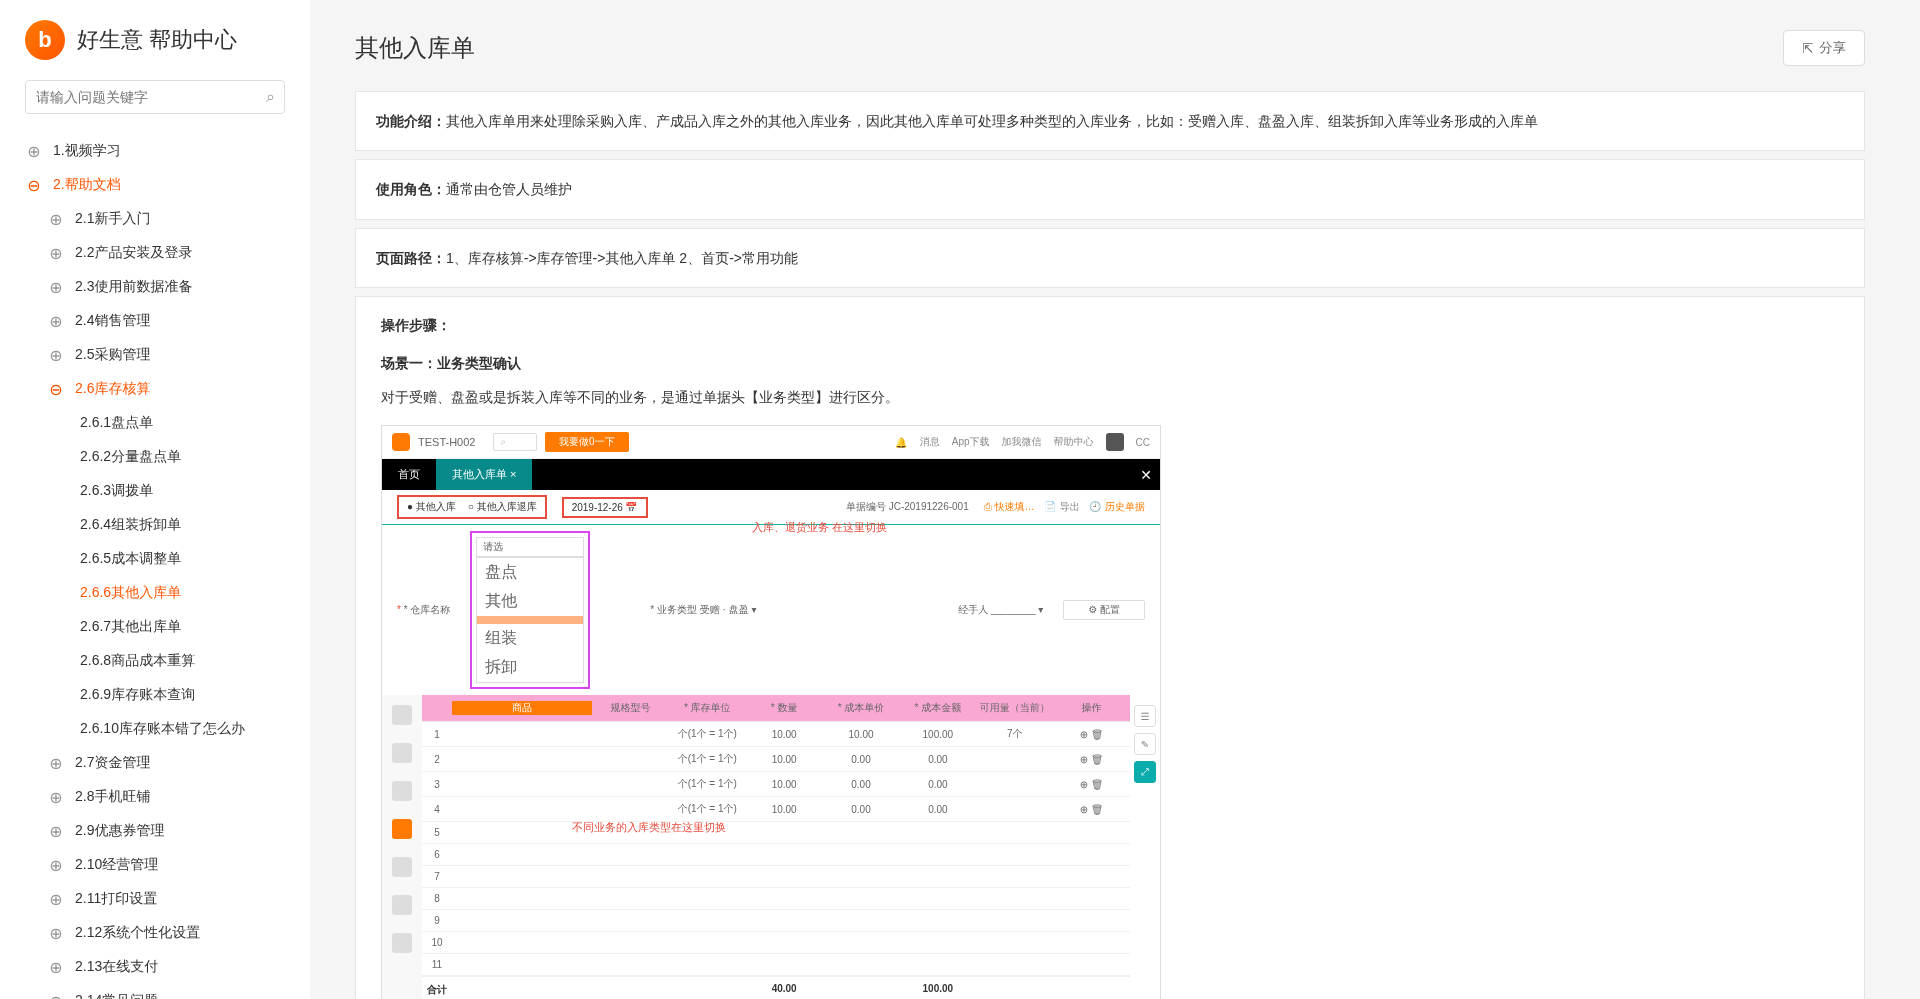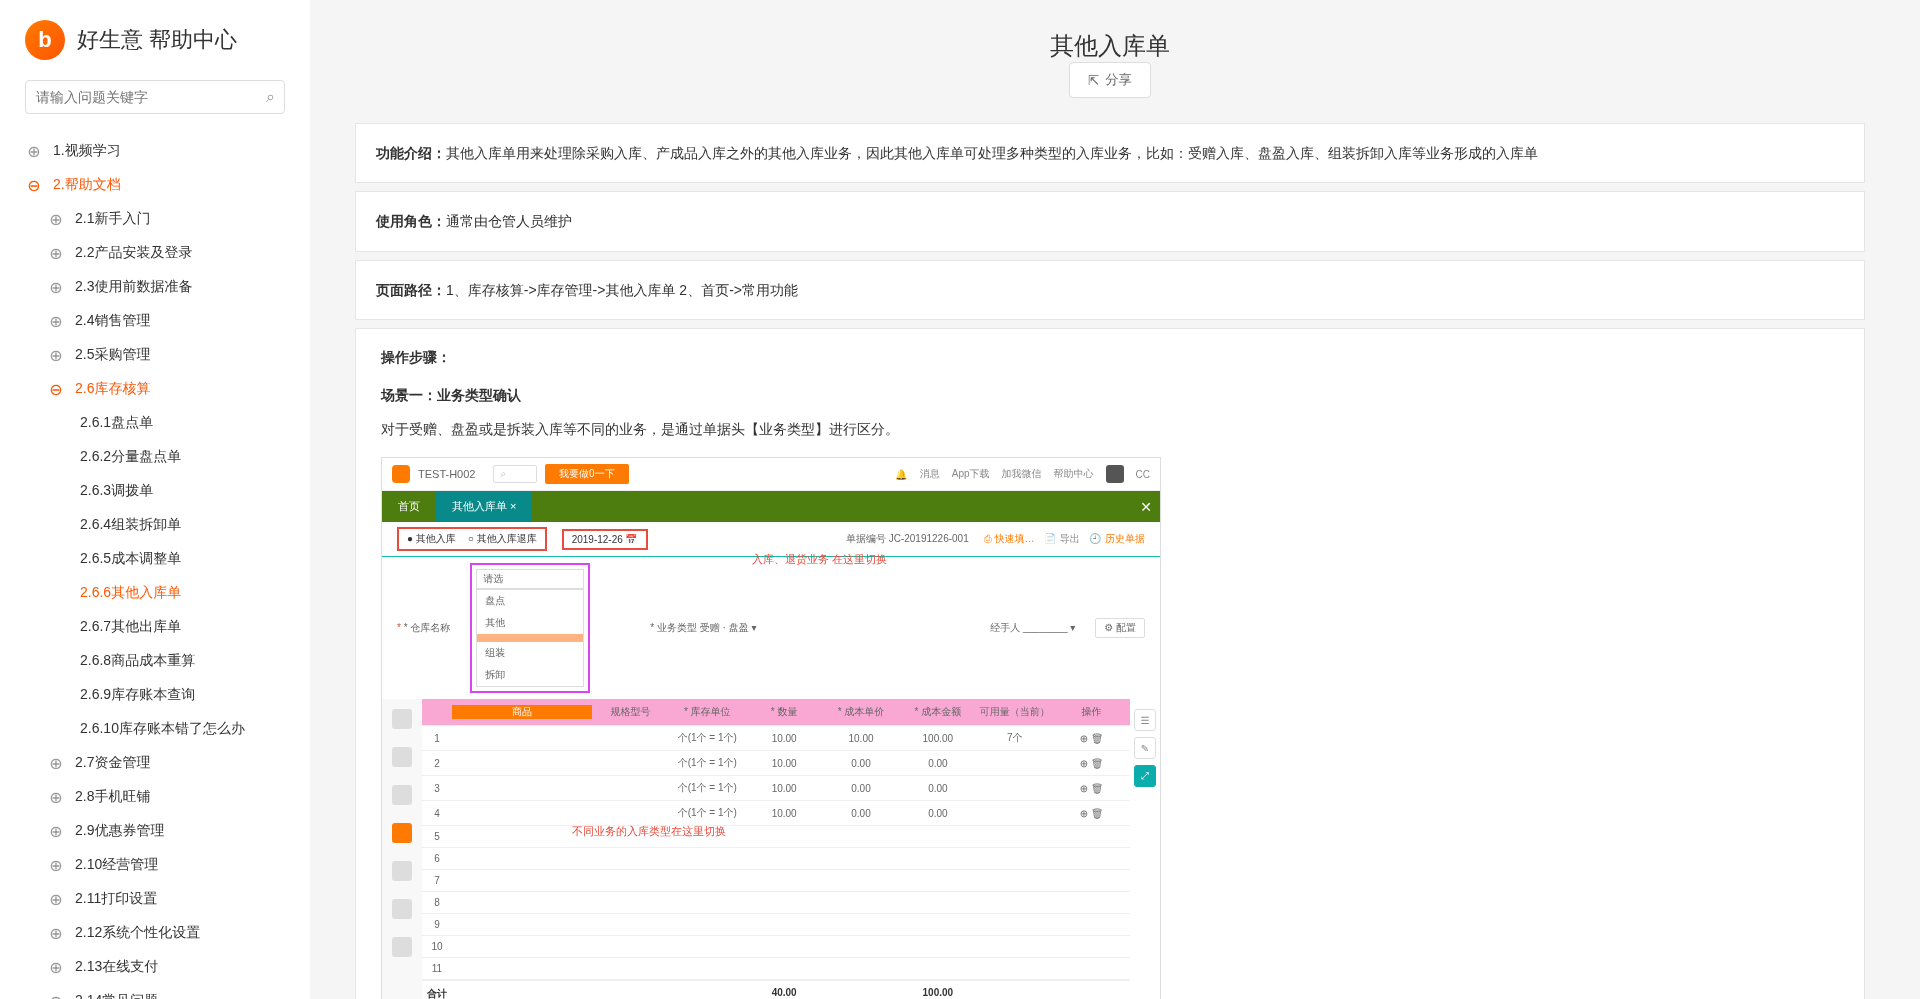--- a/index.html
+++ b/index.html
@@ -13,52 +13,52 @@
 .search-box input { width: 100%; padding: 8px 35px 8px 10px; border: 1px solid #ddd; border-radius: 4px; font-size: 14px; outline: none; }
 .search-icon { position: absolute; right: 10px; top: 50%; transform: translateY(-50%); color: #999; font-size: 16px; }
 .nav-item { display: flex; align-items: center; padding: 8px 0; cursor: pointer; color: #333; }
 .nav-icon { width: 18px; height: 18px; display: inline-flex; align-items: center; justify-content: center; margin-right: 10px; font-size: 16px; color: #999; }
 .nav-icon.minus { color: #ff5500; }
 .nav-item.active { color: #ff5500; }
 .nav-item.level2 { padding-left: 22px; }
 .nav-item.level3 { padding-left: 55px; font-size: 14px; }
 .nav-item.level3.selected { color: #ff5500; }
 .main { flex: 1; padding: 30px 45px; max-width: 1600px; }
-.title-row { display: flex; justify-content: space-between; align-items: center; margin-bottom: 25px; flex-direction: column; }
+.title-row { display: flex; justify-content: space-between; align-items: center; margin-bottom: 25px; }
 .page-title { font-size: 24px; font-weight: normal; color: #333; }
 .share-btn { background: #fff; border: 1px solid #ddd; padding: 8px 18px; border-radius: 4px; cursor: pointer; color: #666; display: flex; align-items: center; gap: 6px; }
 .info-box { background: #fff; border: 1px solid #e5e5e5; padding: 18px 20px; margin-bottom: 8px; line-height: 1.6; }
 .info-label { font-weight: bold; }
 .content-box { background: #fff; border: 1px solid #e5e5e5; padding: 20px 25px; }
 .step-title { font-weight: bold; margin-bottom: 15px; }
 .scene-title { font-weight: bold; margin: 20px 0 12px; }
 .scene-desc { margin-bottom: 15px; line-height: 1.8; }
 .screenshot { width: 780px; border: 1px solid #ddd; background: #fff; margin: 15px 0; font-size: 11px; }
 .ss-topbar { display: flex; align-items: center; padding: 6px 10px; border-bottom: 1px solid #eee; gap: 8px; }
 .ss-logo { width: 18px; height: 18px; background: #ff7a00; border-radius: 4px; }
 .ss-testcode { color: #666; }
 .ss-search { border: 1px solid #ddd; padding: 2px 30px 2px 6px; border-radius: 2px; font-size: 10px; color: #bbb; margin-left: 10px; }
 .ss-orange-btn { background: #ff7a00; color: #fff; padding: 3px 14px; border-radius: 2px; font-size: 10px; }
 .ss-top-right { margin-left: auto; display: flex; gap: 12px; color: #888; font-size: 10px; align-items: center; }
 .ss-avatar { width: 18px; height: 18px; background: #555; border-radius: 3px; }
-.ss-tabs { background: #4d7c0f; display: flex; align-items: center; position: relative; }
+.ss-tabs { background: #000000; display: flex; align-items: center; position: relative; }
 .ss-tab { padding: 8px 16px; color: #fff; font-size: 11px; }
 .ss-tab.active { background: #088a8a; }
 .ss-close { position: absolute; right: 8px; color: #fff; font-size: 14px; }
 .ss-toolbar { display: flex; align-items: center; padding: 5px 15px; gap: 15px; border-bottom: 1px solid #14b8a6; position: relative; }
 .ss-radio-group { border: 2px solid #e74c3c; padding: 3px 8px; display: flex; gap: 12px; font-size: 10px; }
 .ss-date { border: 2px solid #e74c3c; padding: 3px 8px; font-size: 10px; display: inline-block; }
 .ss-annotation { color: #e74c3c; font-size: 11px; position: absolute; }
 .ss-docnum { margin-left: auto; color: #666; font-size: 10px; }
 .ss-action-icons { display: flex; gap: 10px; color: #888; font-size: 10px; }
 .ss-form-row { display: flex; padding: 6px 15px; gap: 20px; font-size: 10px; color: #666; align-items: center; }
 .ss-dropdown { border: 2px solid #d946ef; padding: 4px; display: inline-block; min-width: 120px; position: relative; }
 .ss-dropdown-input { background: #fff; border: 1px solid #ddd; padding: 2px 6px; font-size: 10px; display: block; }
 .ss-dropdown-list { background: #fff; border: 1px solid #ddd; }
-.ss-dropdown-item { padding: 4px 8px; font-size: 10px; }
+.ss-dropdown-item { padding: 4px 8px; font-size: 16px; }
 .ss-dropdown-item.hover { background: #ffb380; color: #fff; }
 .ss-table-wrap { display: flex; }
 .ss-side-icons { width: 40px; background: #f8f8f8; display: flex; flex-direction: column; align-items: center; padding: 10px 0; gap: 18px; }
 .ss-side-icon { width: 20px; height: 20px; background: #ddd; border-radius: 3px; }
 .ss-side-icon.active { background: #ff7a00; }
 .ss-table { flex: 1; }
 .ss-thead { display: flex; background: #f9a8d4; border-bottom: 1px solid #eee; padding: 6px 0; font-size: 10px; color: #666; }
 .ss-th { flex: 1; text-align: center; }
 .ss-th.narrow { flex: 0 0 30px; }
 .ss-tbody-row { display: flex; border-bottom: 1px solid #f0f0f0; padding: 5px 0; font-size: 10px; color: #666; align-items: center; min-height: 22px; }
@@ -226,21 +226,21 @@
             <div class="ss-dropdown-list">
               <div class="ss-dropdown-item">盘点</div>
               <div class="ss-dropdown-item">其他</div>
               <div class="ss-dropdown-item hover"></div>
               <div class="ss-dropdown-item">组装</div>
               <div class="ss-dropdown-item">拆卸</div>
             </div>
           </span>
           <span style="margin-left:40px"><span>* 业务类型</span> 受赠 · 盘盈 ▾</span>
           <span style="margin-left:auto"><span>经手人</span> ________ ▾</span>
-          <span style="border:1px solid #ddd;padding:2px 8px;border-radius:2px">⚙ 配置</span>
+          <span style="border:1px solid #ddd;padding:2px 24px;border-radius:2px">⚙ 配置</span>
         </div>
         <div class="ss-table-wrap">
           <div class="ss-side-icons">
             <div class="ss-side-icon"></div>
             <div class="ss-side-icon"></div>
             <div class="ss-side-icon"></div>
             <div class="ss-side-icon active"></div>
             <div class="ss-side-icon"></div>
             <div class="ss-side-icon"></div>
             <div class="ss-side-icon"></div>

